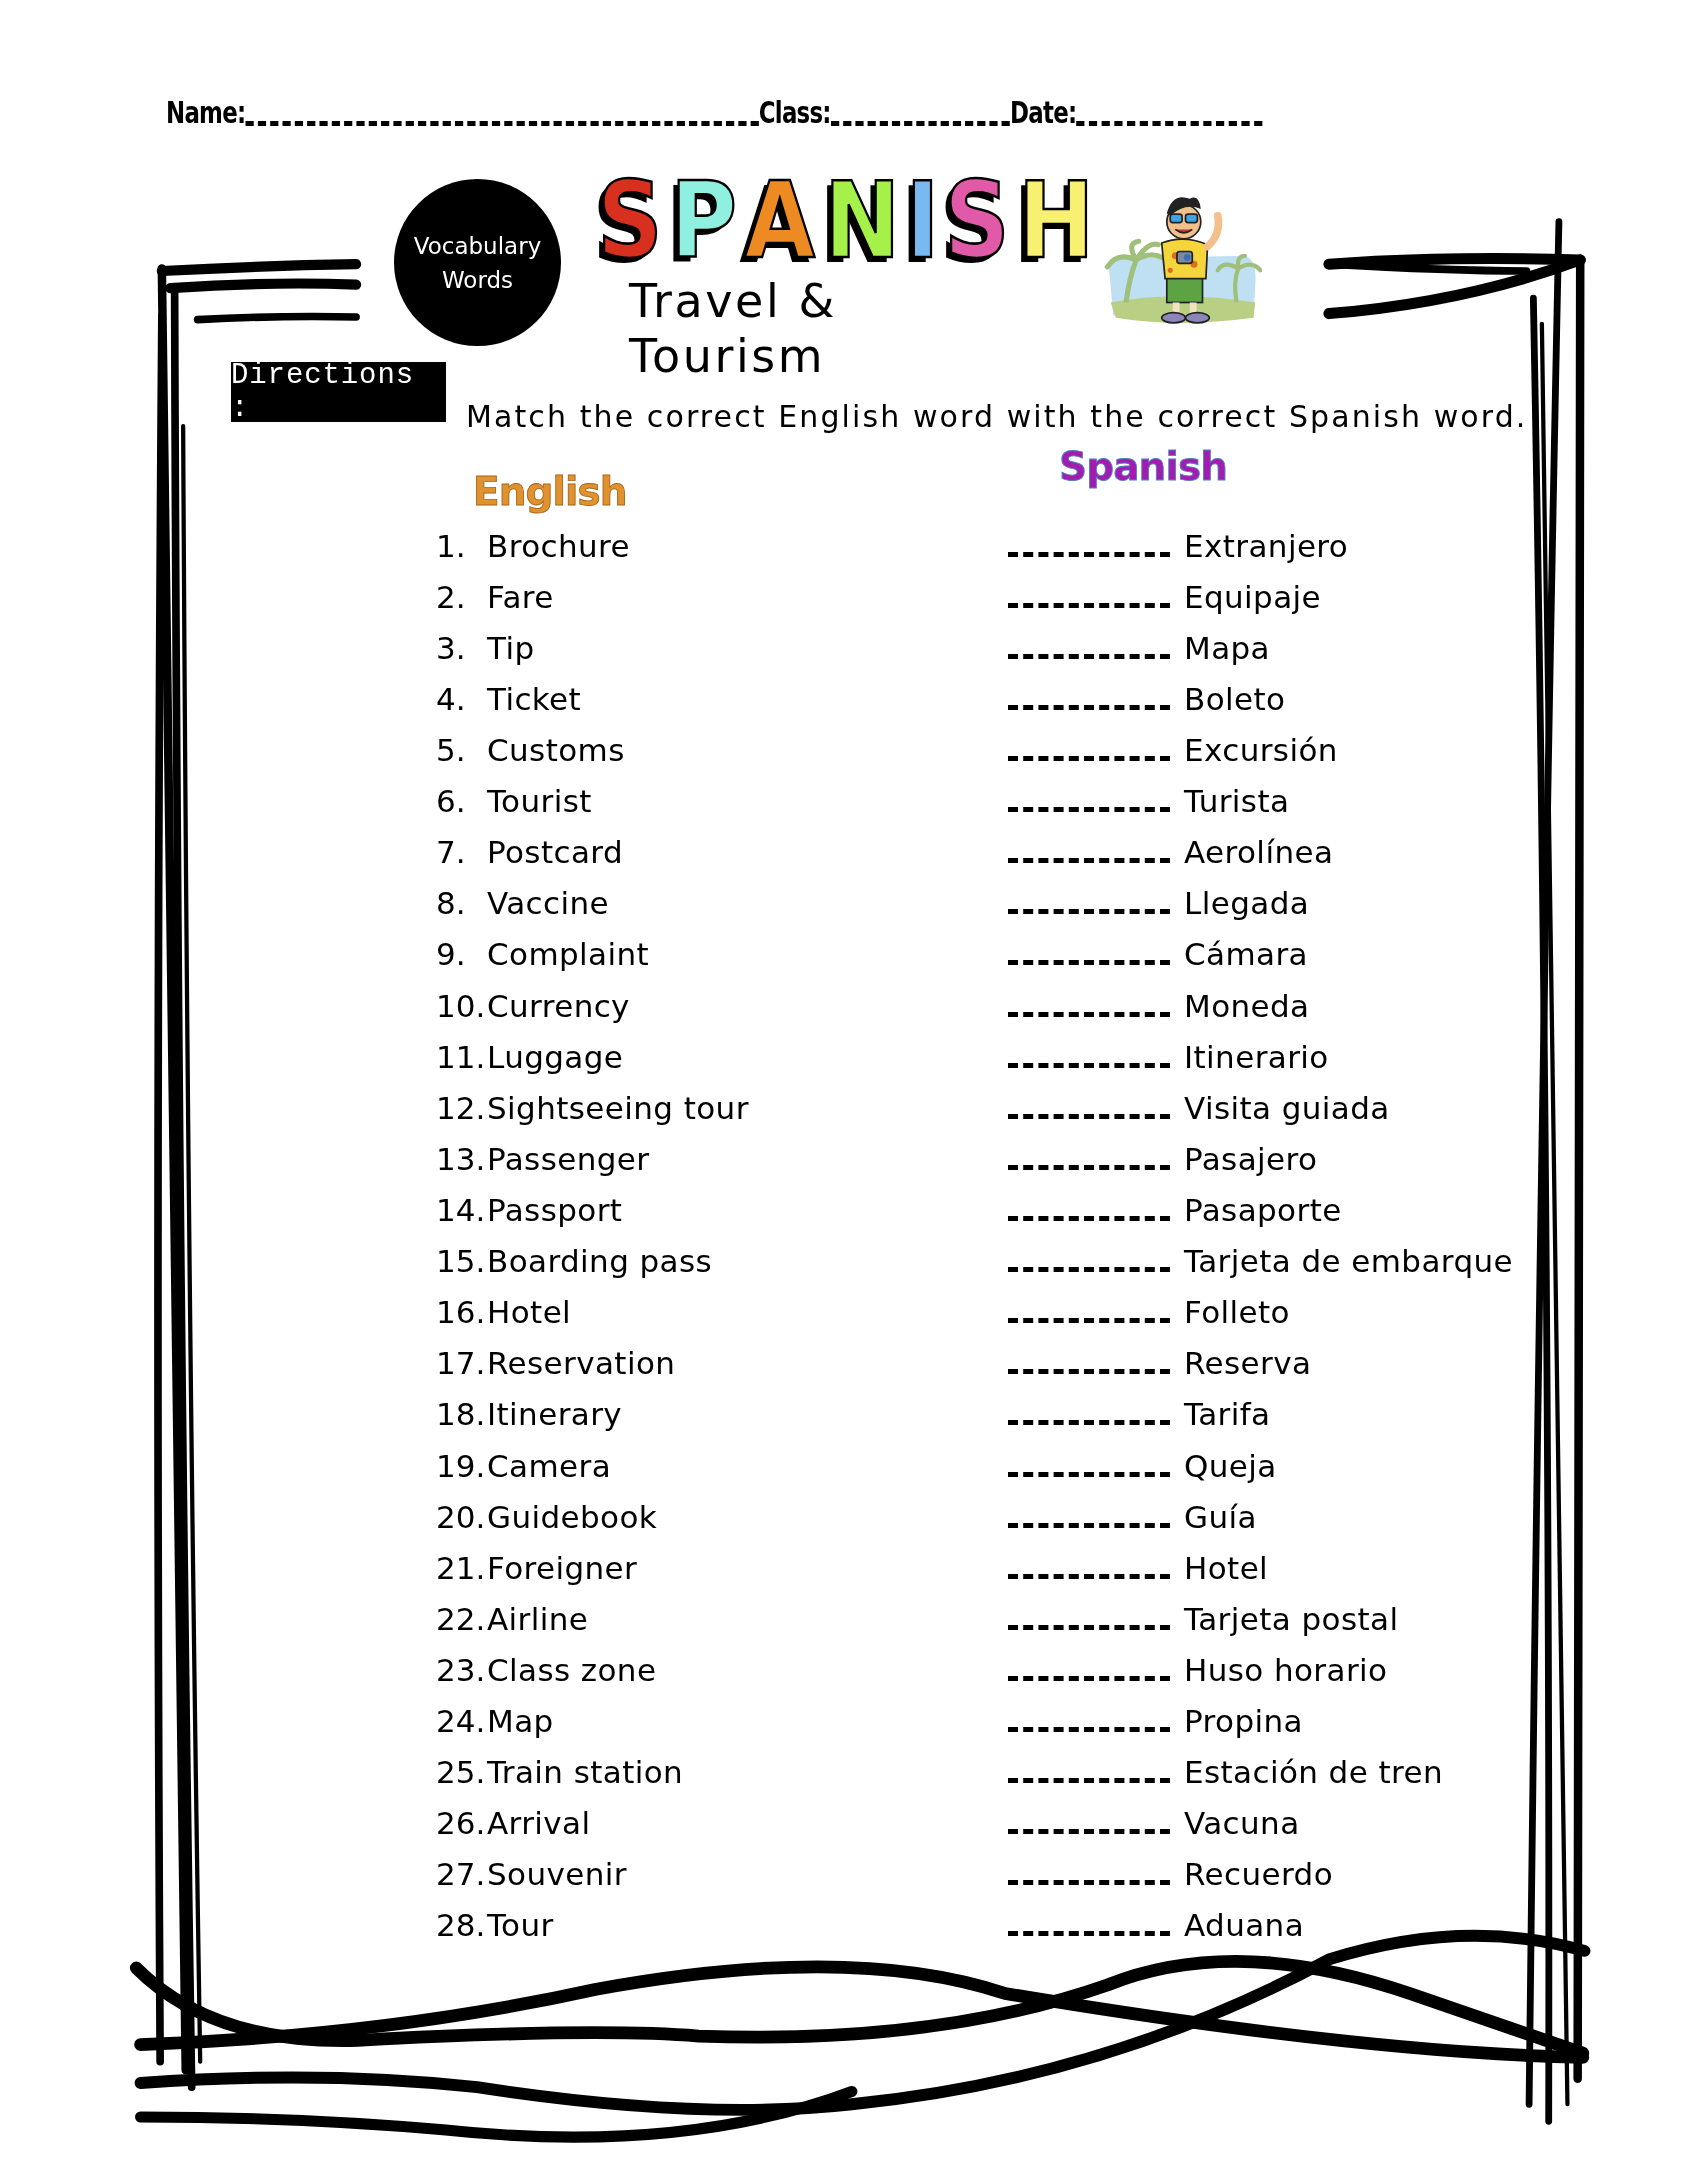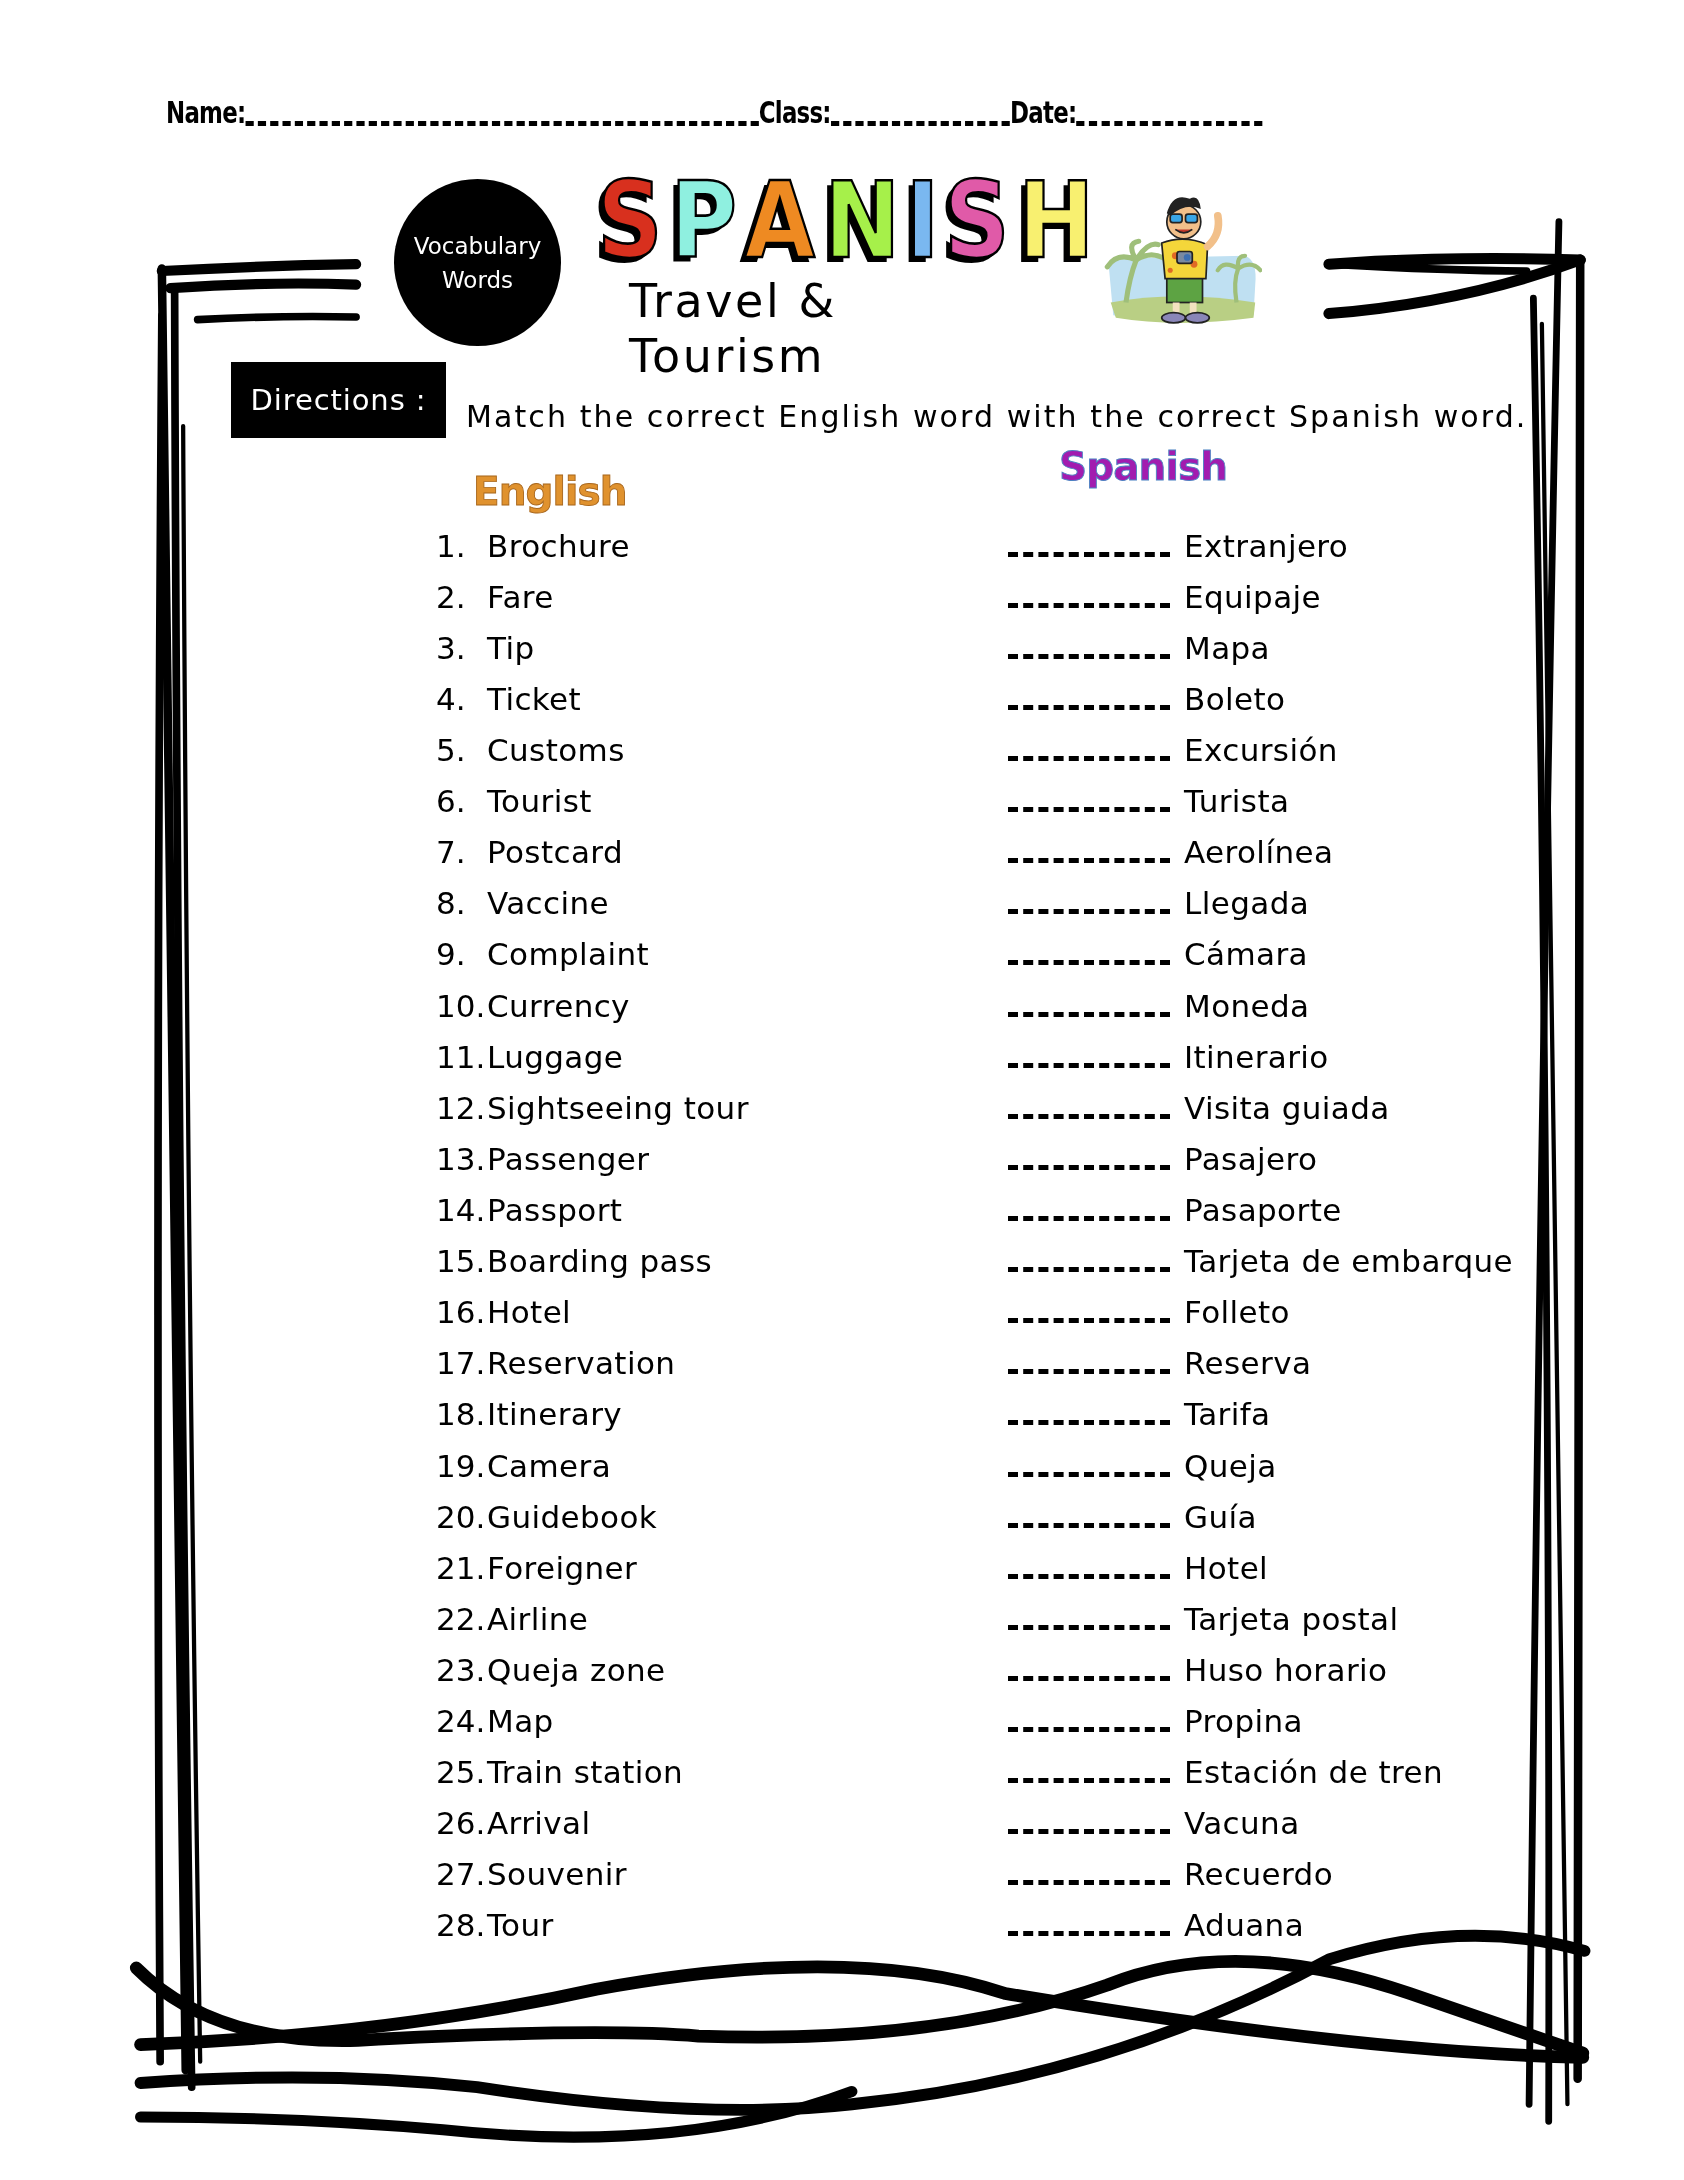--- a/index.html
+++ b/index.html
@@ -37,23 +37,23 @@
   }
 
   .subtitle {
     position: absolute; left: 629px; top: 274px; width: 409px; text-align: left;
     font-size: 46px; line-height: 55px; letter-spacing: 2.6px;
   }
 
   .tourist-icon { position: absolute; left: 1092px; top: 175px; width: 170px; height: 153px; }
 
   .directions-box {
-    position: absolute; left: 231px; top: 362px; width: 215px; height: 76px;
+    position: absolute; left: 231px; top: 362px; width: 215px; height: 60px;
     background: #000; color: #fff; font-size: 29px;
-    display: flex; align-items: center; justify-content: center; letter-spacing: 0.9px;
+    display: flex; align-items: center; justify-content: center; letter-spacing: 0.9px; font-family: Liberation Mono, monospace;
   }
   .directions-text {
     position: absolute; left: 466px; top: 375px; font-size: 30px; line-height: 41px; letter-spacing: 2.1px; white-space: nowrap; margin-top: 21px;
   }
 
   .col-head { position: absolute; top: 441px; font-size: 39px; line-height: 51px; font-weight: bold; letter-spacing: -0.9px; }
   .col-head.en { left: 473px; color: #e0922e; margin-top: 25px; -webkit-text-stroke: 0.9px #a8661c; }
   .col-head.es { left: 1059px; color: #a21caf; -webkit-text-stroke: 0.9px #4c83c2; }
 
   .row { position: absolute; left: 0; height: 41px; width: 1685px; font-size: 31px; line-height: 41px; white-space: nowrap; }
@@ -279,21 +279,21 @@
       <span class="es-word">Hotel</span>
     </div>
   <div class="row" style="top:1599px">
       <span class="num">22.</span>
       <span class="en-word">Airline</span>
       <span class="blank"></span>
       <span class="es-word">Tarjeta postal</span>
     </div>
   <div class="row" style="top:1650px">
       <span class="num">23.</span>
-      <span class="en-word">Queja zone</span>
+      <span class="en-word">Class zone</span>
       <span class="blank"></span>
       <span class="es-word">Huso horario</span>
     </div>
   <div class="row" style="top:1701px">
       <span class="num">24.</span>
       <span class="en-word">Map</span>
       <span class="blank"></span>
       <span class="es-word">Propina</span>
     </div>
   <div class="row" style="top:1752px">

